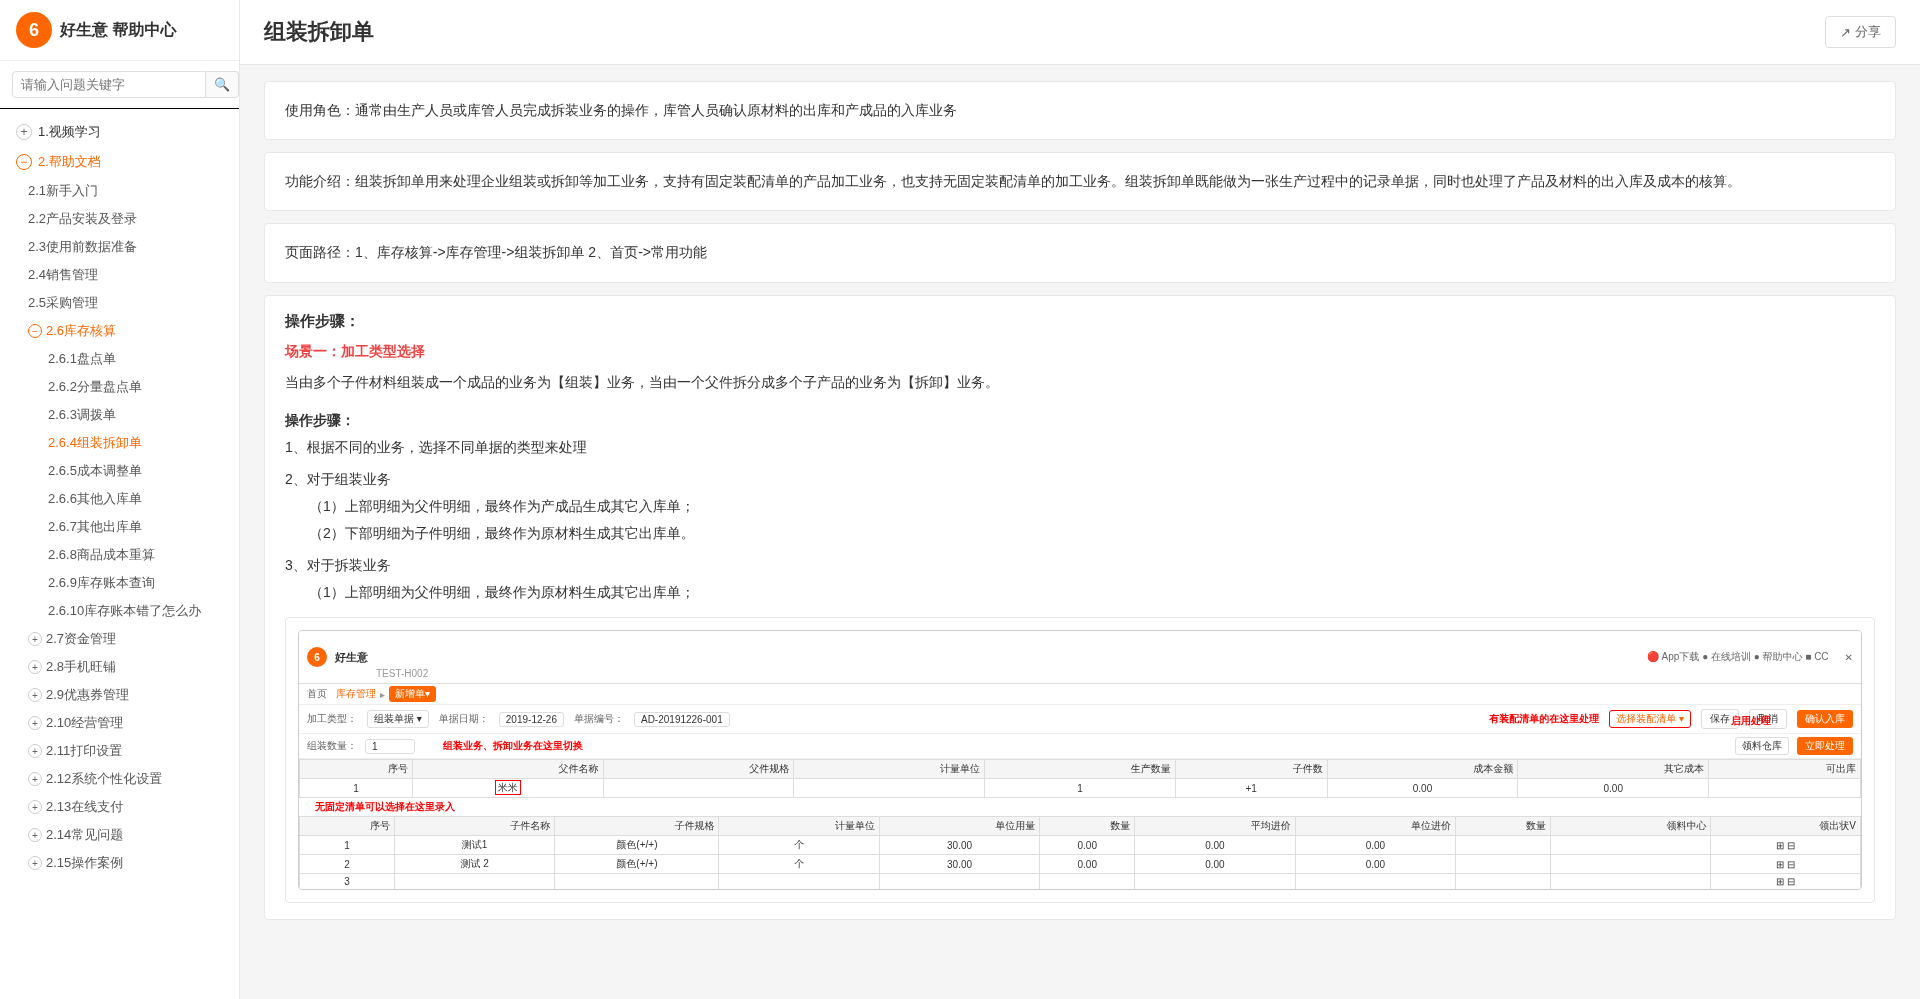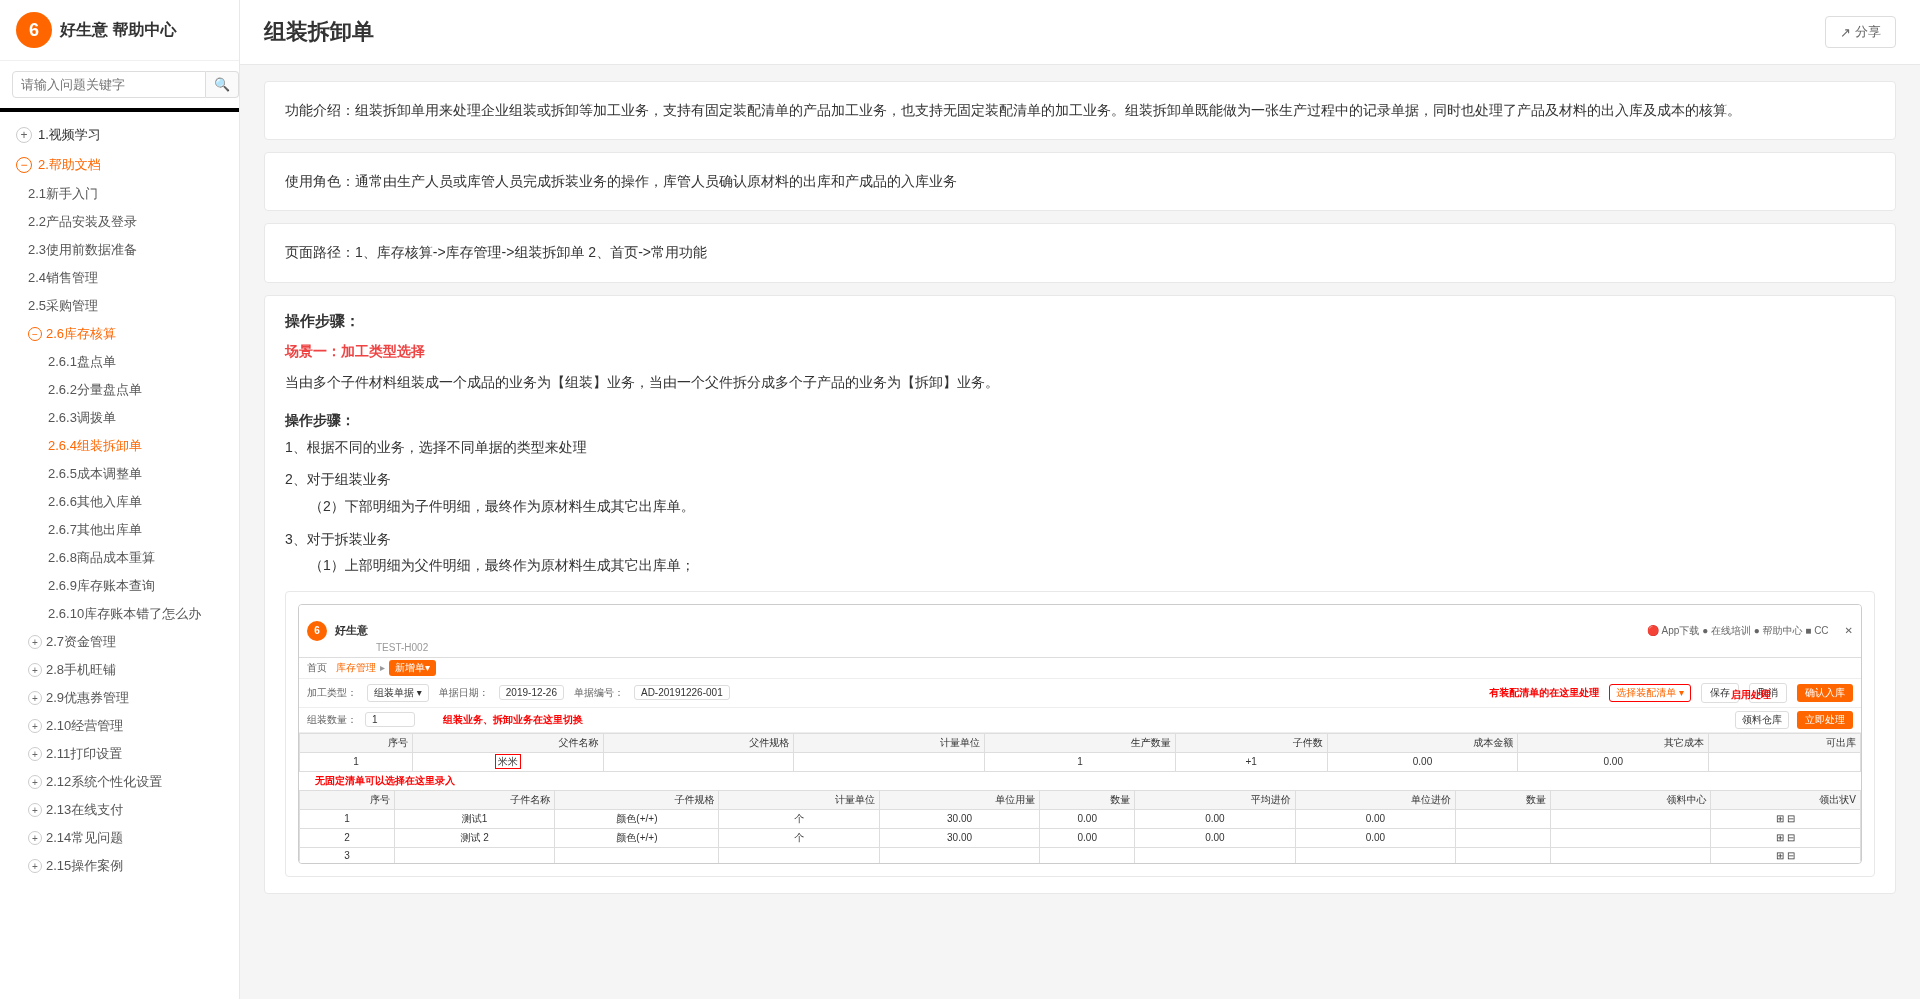--- a/index.html
+++ b/index.html
@@ -34,21 +34,21 @@
       margin-right: 8px;
       flex-shrink: 0;
     }
     .sidebar-title {
       font-size: 16px;
       font-weight: bold;
       color: #333;
     }
     .search-box {
       padding: 10px 12px;
-      border-bottom: 4px solid #000000;
+      border-bottom: 1px solid #000000;
       display: flex;
       align-items: center;
       background: #fff;
     }
     .search-input {
       flex: 1;
       border: 1px solid #ddd;
       border-radius: 4px 0 0 4px;
       padding: 5px 8px;
       font-size: 13px;
@@ -382,25 +382,25 @@
     <h1 class="page-title">组装拆卸单</h1>
     <button class="share-btn">
       <span style="font-size:13px;">↗</span>
       <span>分享</span>
     </button>
   </div>
 
   <div class="content-area">
 
     <div class="info-block">
+      <span>使用角色：通常由生产人员或库管人员完成拆装业务的操作，库管人员确认原材料的出库和产成品的入库业务</span>
+    </div>
+
+    <div class="info-block">
       <span>功能介绍：组装拆卸单用来处理企业组装或拆卸等加工业务，支持有固定装配清单的产品加工业务，也支持无固定装配清单的加工业务。组装拆卸单既能做为一张生产过程中的记录单据，同时也处理了产品及材料的出入库及成本的核算。</span>
-    </div>
-
-    <div class="info-block">
-      <span>使用角色：通常由生产人员或库管人员完成拆装业务的操作，库管人员确认原材料的出库和产成品的入库业务</span>
     </div>
 
     <div class="info-block">
       <span>页面路径：1、库存核算-&gt;库存管理-&gt;组装拆卸单 2、首页-&gt;常用功能</span>
     </div>
 
     <div class="step-block">
       <div class="section-title">操作步骤：</div>
 
       <div class="step-sub-title">
@@ -412,20 +412,23 @@
       </div>
 
       <div class="step-text" style="margin-top:12px;">
         <strong>操作步骤：</strong>
       </div>
       <div class="step-text">
         <span>1、根据不同的业务，选择不同单据的类型来处理</span>
       </div>
       <div class="step-text" style="margin-top:6px;">
         <span>2、对于组装业务</span>
+      </div>
+      <div class="step-text" style="padding-left:24px;">
+        <span>（1）上部明细为父件明细，最终作为产成品生成其它入库单；</span>
       </div>
       <div class="step-text" style="padding-left:24px;">
         <span>（2）下部明细为子件明细，最终作为原材料生成其它出库单。</span>
       </div>
       <div class="step-text" style="margin-top:6px;">
         <span>3、对于拆装业务</span>
       </div>
       <div class="step-text" style="padding-left:24px;">
         <span>（1）上部明细为父件明细，最终作为原材料生成其它出库单；</span>
       </div>

